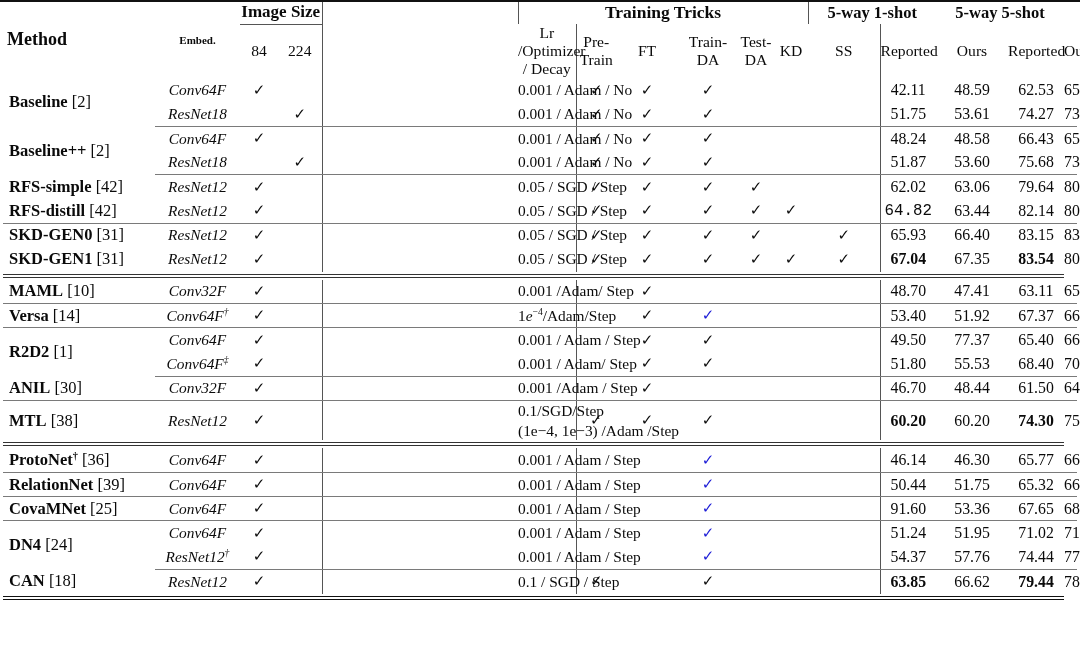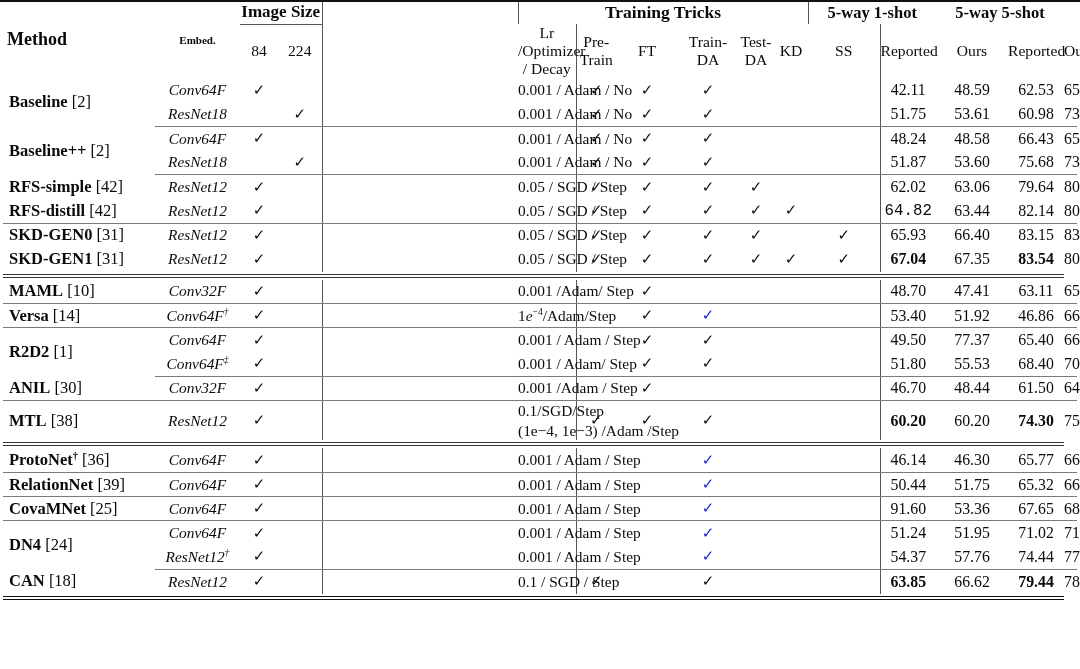--- a/index.html
+++ b/index.html
@@ -127,21 +127,21 @@
           <td class="vl" style="padding-top: 0px;"></td>
           <td class="lr" style="padding-top: 0px;">0.001 / Adam / No</td>
           <td class="chk vl" style="padding-top: 0px;">✓</td>
           <td class="chk" style="padding-top: 0px;">✓</td>
           <td class="chk" style="padding-top: 0px;">✓</td>
           <td class="chk" style="padding-top: 0px;"></td>
           <td class="chk" style="padding-top: 0px;"></td>
           <td class="chk" style="padding-top: 0px;"></td>
           <td class="num vl" style="padding-top: 0px;">51.75</td>
           <td class="num" style="padding-top: 0px;">53.61</td>
-          <td class="num" style="padding-top: 0px;">60.98</td>
+          <td class="num" style="padding-top: 0px;">74.27</td>
           <td class="num" style="padding-top: 0px;">73.63</td>
         </tr>
         <tr style="height: 24.2px;">
           <td class="method" rowspan="2" style="padding-top: 0px;"><span class="nm">Baseline++</span><span class="ref"> [2]</span></td>
           <td class="embed" style="padding-top: 0px;">Conv64F</td>
           <td class="chk" style="padding-top: 0px;">✓</td>
           <td class="chk" style="padding-top: 0px;"></td>
           <td class="vl" style="padding-top: 0px;"></td>
           <td class="lr" style="padding-top: 0px;">0.001 / Adam / No</td>
           <td class="chk vl" style="padding-top: 0px;">✓</td>
@@ -275,21 +275,21 @@
           <td class="vl" style="padding-top: 0px;"></td>
           <td class="lr" style="padding-top: 0px;"><span>1<i>e</i><sup>−4</sup>/Adam/Step</span></td>
           <td class="chk vl" style="padding-top: 0px;"></td>
           <td class="chk" style="padding-top: 0px;">✓</td>
           <td class="chk blue" style="padding-top: 0px;">✓</td>
           <td class="chk" style="padding-top: 0px;"></td>
           <td class="chk" style="padding-top: 0px;"></td>
           <td class="chk" style="padding-top: 0px;"></td>
           <td class="num vl" style="padding-top: 0px;">53.40</td>
           <td class="num" style="padding-top: 0px;">51.92</td>
-          <td class="num" style="padding-top: 0px;">46.86</td>
+          <td class="num" style="padding-top: 0px;">67.37</td>
           <td class="num" style="padding-top: 0px;">66.26</td>
         </tr>
         <tr style="height: 24.2px;">
           <td class="method" rowspan="2" style="padding-top: 0px;"><span class="nm">R2D2</span><span class="ref"> [1]</span></td>
           <td class="embed" style="padding-top: 0px;">Conv64F</td>
           <td class="chk" style="padding-top: 0px;">✓</td>
           <td class="chk" style="padding-top: 0px;"></td>
           <td class="vl" style="padding-top: 0px;"></td>
           <td class="lr" style="padding-top: 0px;">0.001 / Adam / Step</td>
           <td class="chk vl" style="padding-top: 0px;"></td>

